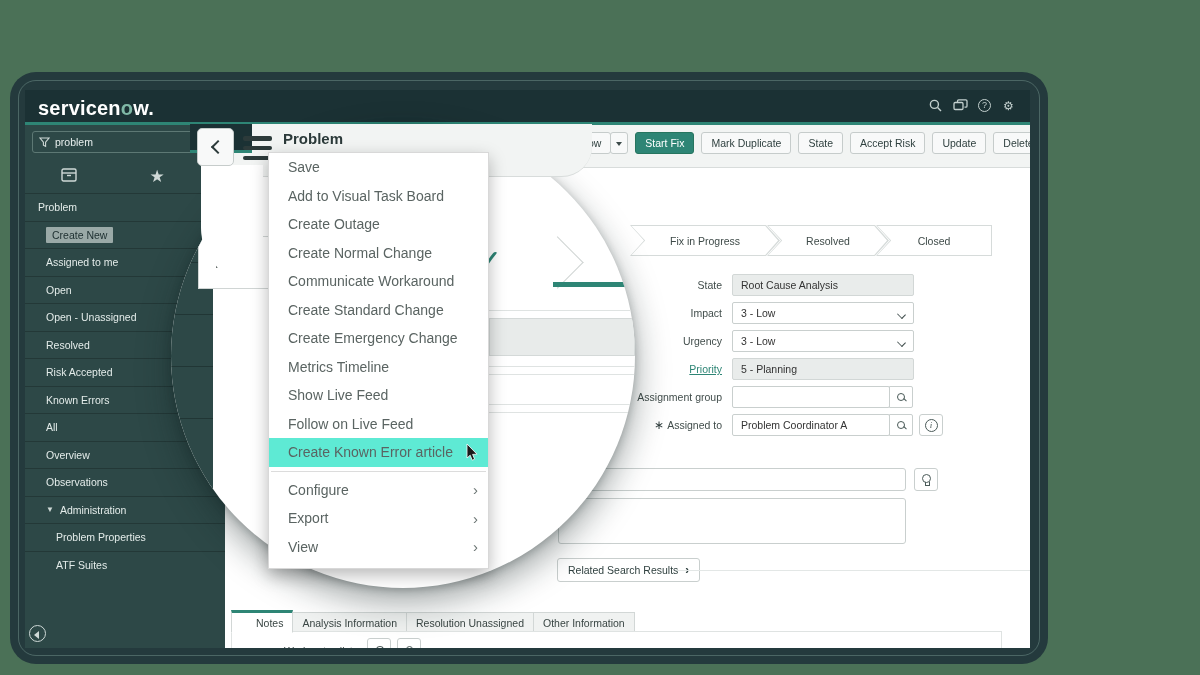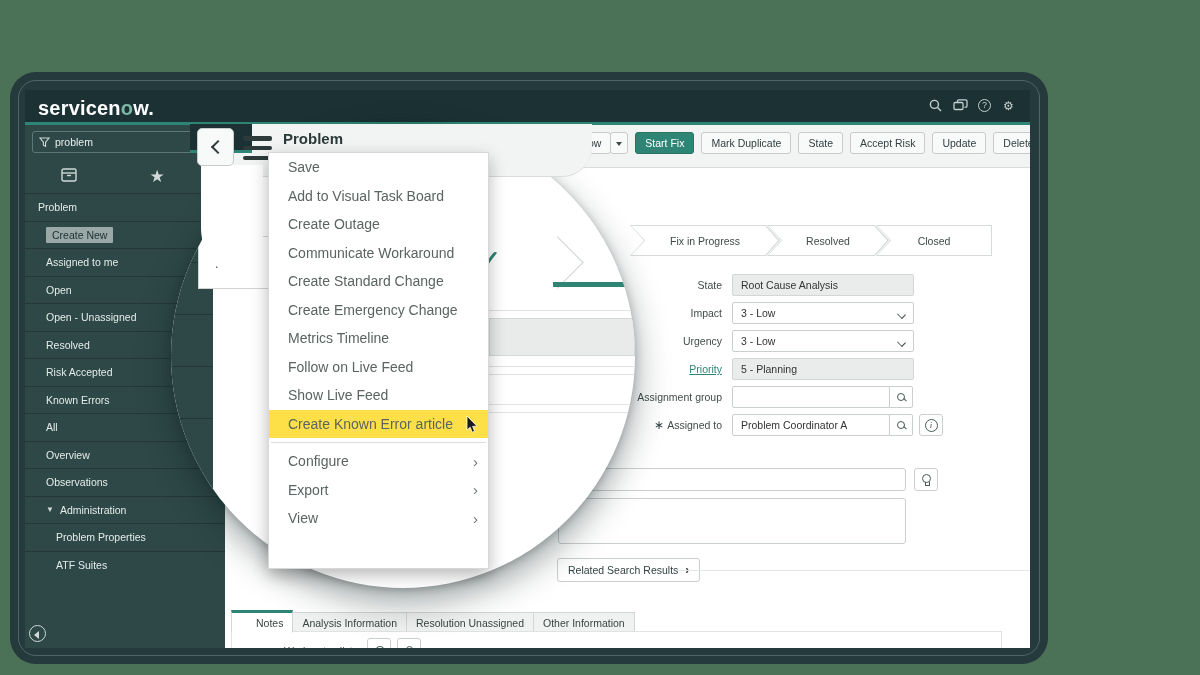--- a/index.html
+++ b/index.html
@@ -126,21 +126,21 @@
   .back-btn { position:absolute; left:197px; top:128px; width:37px; height:38px; background:#f8f9f9; border:1px solid #c6cccb; border-radius:5px; display:flex; align-items:center; justify-content:center; }
   .back-glyph { width:10px; height:10px; border-left:2.6px solid #2c3a3a; border-bottom:2.6px solid #2c3a3a; transform:rotate(45deg); margin-left:4px; }
   .hamburger { position:absolute; left:243px; top:136px; width:29px; height:24px; display:flex; flex-direction:column; justify-content:space-between; }
   .hamburger .bar { height:4.5px; background:#2c3a3a; border-radius:2px; }
   .rec-title { position:absolute; left:283px; top:130px; font-size:15px; font-weight:bold; color:#2c3a3a; line-height:1.25; }
   .rec-num { font-weight:bold; font-size:14px; color:#2c3a3a; }
 
   
   .menu { position:absolute; left:268px; top:152px; width:221px; height:417px; background:#fff; border:1px solid #d8d8d8; box-shadow:0 6px 16px rgba(0,0,0,.28); }
   .mi { height:28.5px; display:flex; align-items:center; padding:0 10px 0 19px; font-size:14px; color:#5a6462; white-space:nowrap; }
-  .mi.hl { background:#fde047; position:relative; }
+  .mi.hl { background:#5eead4; position:relative; }
   .menu .divider { height:1px; background:#dcdcdc; margin:4px 2px; }
   .mi .sub-ar { margin-left:auto; font-size:15px; color:#6b7573; }
   .cursor { position:absolute; left:197px; top:6px; }
 
   .hidden-num-clip { position:absolute; left:283px; top:148px; height:5px; overflow:hidden; }
 </style>
 </head>
 <body>
 
 <div class="scene">
@@ -387,26 +387,27 @@
       <div class="bar"></div>
       <div class="bar"></div>
     </div>
   <div class="rec-title"><span>Problem</span></div>
   <div class="hidden-num-clip"><span class="rec-num">PRB0040010</span></div>
 
   <div class="menu">
     <div class="mi">Save</div>
     <div class="mi">Add to Visual Task Board</div>
     <div class="mi">Create Outage</div>
+    <div class="mi">Create Normal Change</div>
     <div class="mi">Communicate Workaround</div>
     <div class="mi">Create Standard Change</div>
     <div class="mi">Create Emergency Change</div>
     <div class="mi">Metrics Timeline</div>
+    <div class="mi">Show Live Feed</div>
     <div class="mi">Follow on Live Feed</div>
-    <div class="mi">Show Live Feed</div>
     <div class="mi hl">
       <span>Create Known Error article</span>
       <span class="cursor"><svg width="14" height="18" viewBox="0 0 14 18">
             <path d="M1 0 L1 14 L4.2 11.2 L6.2 16.2 L8.6 15.2 L6.6 10.4 L11 10.2 Z" fill="#1a1a1a" stroke="#fff" stroke-width="0.8"></path>
           </svg></span>
     </div>
     <div class="divider"></div>
     <div class="mi">
         <span>Configure</span>
         <span class="sub-ar">›</span>

